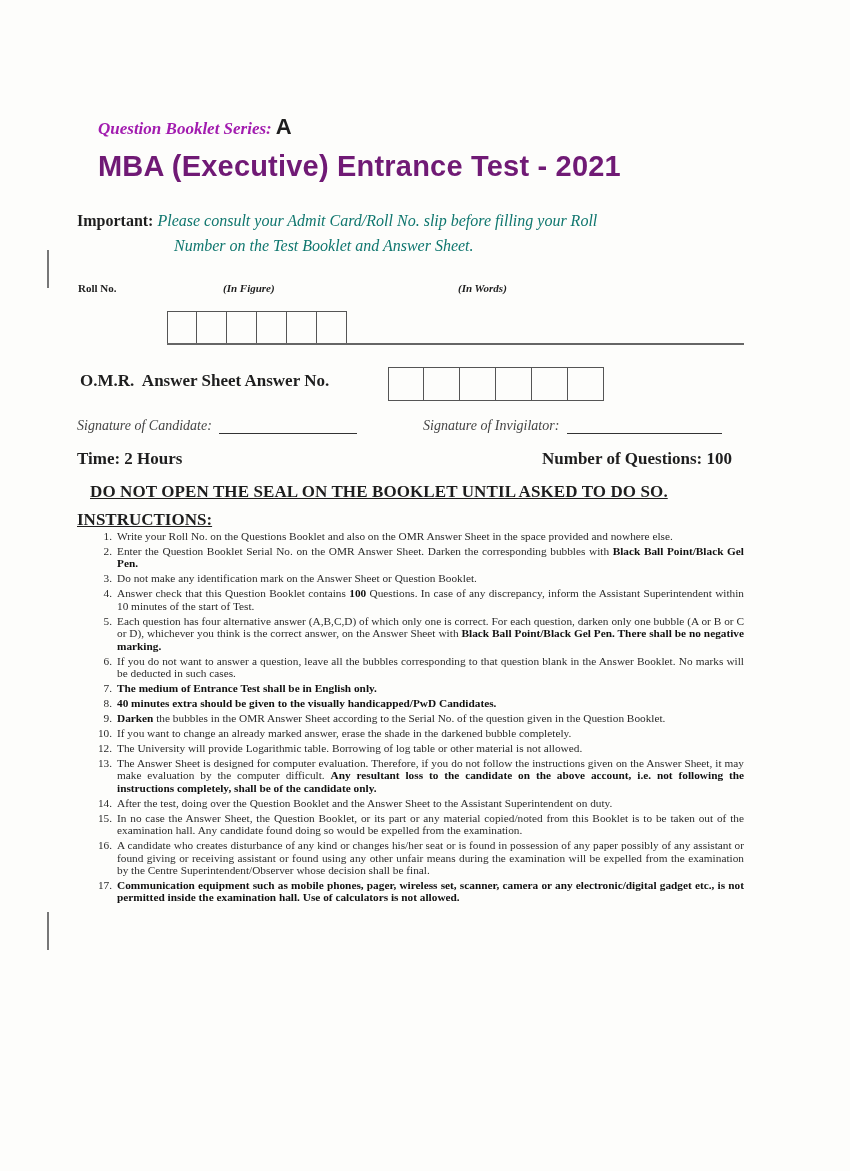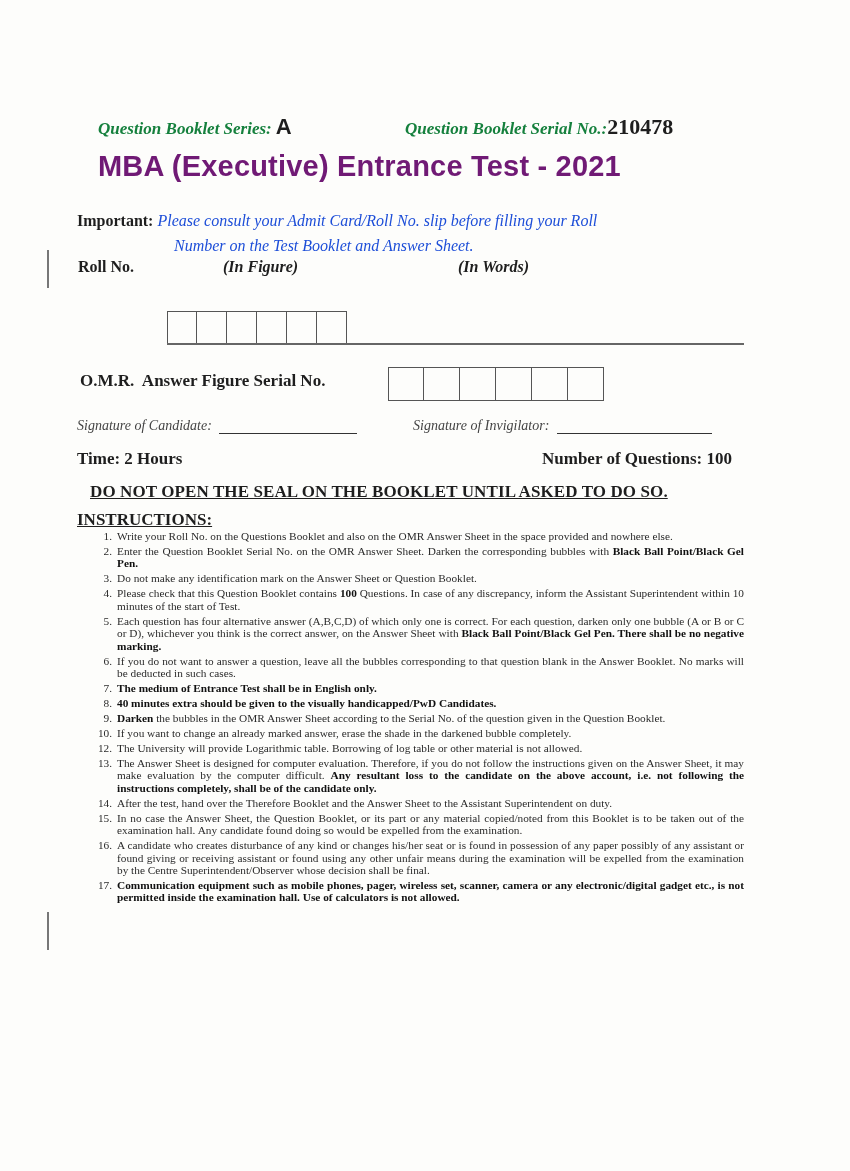--- a/index.html
+++ b/index.html
@@ -3,34 +3,34 @@
 <meta charset="utf-8">
 <style>
   html, body { margin:0; padding:0; }
   body {
     width:850px; height:1171px; position:relative; overflow:hidden;
     background:#fdfdfb;
     font-family:"Liberation Serif", serif; color:#1e1e1e;
   }
   .abs { position:absolute; }
   .series-line { top:114px; left:98px; right:110px; height:30px; }
-  .series-label { font-style:italic; font-weight:bold; font-size:17px; color:#15803d; }
+  .series-label { font-style:italic; font-weight:bold; font-size:17px; color:#a21caf; }
   .series-val { font-family:"Liberation Sans", sans-serif; font-weight:bold; font-size:22px; margin-left:4px; }
   .serial { position:absolute; left:307px; top:0; }
   .serial-val { font-weight:bold; font-size:22px; }
   .title {
     top:150px; left:98px; width:640px;
     font-family:"Liberation Sans", sans-serif; font-weight:bold; font-size:29px; color:#701a75;
     letter-spacing:0.2px;
   }
   .important { top:208px; left:77px; width:680px; font-size:16px; line-height:25px; }
   .important b { font-weight:bold; }
-  .important .msg { font-style:italic; color:#1d4ed8; }
+  .important .msg { font-style:italic; color:#0f766e; }
   .important .indent { padding-left:97px; display:block; }
-  .rollrow { top:258px; left:78px; width:680px; font-size:16px; font-weight:bold; }
+  .rollrow { top:282px; left:78px; width:680px; font-size:11px; font-weight:bold; }
   .rollrow .fig { position:absolute; left:145px; font-style:italic; }
   .rollrow .words { position:absolute; left:380px; font-style:italic; }
   .boxes { display:flex; position:absolute; }
   .boxes .box { width:30px; height:32px; border:1.3px solid #555; border-left:none; box-sizing:border-box; }
   .boxes .box:first-child { border-left:1.3px solid #555; }
   .roll-boxes { top:311px; left:167px; }
   .roll-boxes .box { height:33px; }
   .roll-line { top:343px; left:167px; width:577px; height:0; border-top:2px solid #666; }
   .omr-label { top:371px; left:80px; font-weight:bold; font-size:17px; }
   .omr-boxes { top:367px; left:388px; }
@@ -48,23 +48,20 @@
   .margin-mark { left:47px; width:2px; background:#777; }
 </style>
 </head>
 <body>
 
 <div class="abs margin-mark" style="top:250px;height:38px;"></div>
 <div class="abs margin-mark" style="top:912px;height:38px;"></div>
 
 <div class="abs series-line">
   <span class="series-label">Question Booklet Series:</span><span class="series-val">A</span>
-  <span class="serial">
-    <span class="series-label">Question Booklet Serial No.:</span><span class="serial-val">210478</span>
-  </span>
 </div>
 
 <div class="abs title">MBA (Executive) Entrance Test - 2021</div>
 
 <div class="abs important">
   <b>Important:</b>
   <span class="msg">Please consult your Admit Card/Roll No. slip before filling your Roll</span>
   <span class="msg indent">Number on the Test Booklet and Answer Sheet.</span>
 </div>
 
@@ -77,58 +74,58 @@
 <div class="boxes roll-boxes">
   <div class="box"></div>
   <div class="box"></div>
   <div class="box"></div>
   <div class="box"></div>
   <div class="box"></div>
   <div class="box"></div>
 </div>
 <div class="abs roll-line"></div>
 
-<div class="abs omr-label" style="white-space:pre;">O.M.R.  Answer Figure Serial No.</div>
+<div class="abs omr-label" style="white-space:pre;">O.M.R.  Answer Sheet Answer No.</div>
 <div class="boxes omr-boxes">
   <div class="box"></div>
   <div class="box"></div>
   <div class="box"></div>
   <div class="box"></div>
   <div class="box"></div>
   <div class="box"></div>
 </div>
 
 <div class="abs sig" style="left:77px;">
   <span>Signature of Candidate:</span>
   <span class="sig-line" style="width:138px;margin-left:4px;"></span>
 </div>
-<div class="abs sig" style="left:413px;">
+<div class="abs sig" style="left:423px;">
   <span>Signature of Invigilator:</span>
   <span class="sig-line" style="width:155px;margin-left:4px;"></span>
 </div>
 
 <div class="abs timerow">
   <span>Time: 2 Hours</span>
   <span class="right">Number of Questions: 100</span>
 </div>
 
 <div class="abs seal">DO NOT OPEN THE SEAL ON THE BOOKLET UNTIL ASKED TO DO SO.</div>
 
 <div class="abs instr-head">INSTRUCTIONS:</div>
 
 <ol class="abs list" id="instr-list">
     <li><span class="num">1.</span><span>Write your Roll No. on the Questions Booklet and also on the OMR Answer Sheet in the space provided and nowhere else.</span></li>
     <li><span class="num">2.</span><span>Enter the Question Booklet Serial No. on the OMR Answer Sheet. Darken the corresponding bubbles with </span><b>Black Ball Point/Black Gel Pen.</b></li>
     <li><span class="num">3.</span><span>Do not make any identification mark on the Answer Sheet or Question Booklet.</span></li>
-    <li><span class="num">4.</span><span>Please check that this Question Booklet contains </span><b>100</b><span> Questions. In case of any discrepancy, inform the Assistant Superintendent within 10 minutes of the start of Test.</span></li>
+    <li><span class="num">4.</span><span>Answer check that this Question Booklet contains </span><b>100</b><span> Questions. In case of any discrepancy, inform the Assistant Superintendent within 10 minutes of the start of Test.</span></li>
     <li><span class="num">5.</span><span>Each question has four alternative answer (A,B,C,D) of which only one is correct. For each question, darken only one bubble (A or B or C or D), whichever you think is the correct answer, on the Answer Sheet with </span><b>Black Ball Point/Black Gel Pen. There shall be no negative marking.</b></li>
     <li><span class="num">6.</span><span>If you do not want to answer a question, leave all the bubbles corresponding to that question blank in the Answer Booklet. No marks will be deducted in such cases.</span></li>
     <li><span class="num">7.</span><b>The medium of Entrance Test shall be in English only.</b></li>
     <li><span class="num">8.</span><b>40 minutes extra should be given to the visually handicapped/PwD Candidates.</b></li>
     <li><span class="num">9.</span><b>Darken</b><span> the bubbles in the OMR Answer Sheet according to the Serial No. of the question given in the Question Booklet.</span></li>
     <li><span class="num">10.</span><span>If you want to change an already marked answer, erase the shade in the darkened bubble completely.</span></li>
     <li><span class="num">12.</span><span>The University will provide Logarithmic table. Borrowing of log table or other material is not allowed.</span></li>
     <li><span class="num">13.</span><span>The Answer Sheet is designed for computer evaluation. Therefore, if you do not follow the instructions given on the Answer Sheet, it may make evaluation by the computer difficult. </span><b>Any resultant loss to the candidate on the above account, i.e. not following the instructions completely, shall be of the candidate only.</b></li>
-    <li><span class="num">14.</span><span>After the test, hand over the Therefore Booklet and the Answer Sheet to the Assistant Superintendent on duty.</span></li>
+    <li><span class="num">14.</span><span>After the test, doing over the Question Booklet and the Answer Sheet to the Assistant Superintendent on duty.</span></li>
     <li><span class="num">15.</span><span>In no case the Answer Sheet, the Question Booklet, or its part or any material copied/noted from this Booklet is to be taken out of the examination hall. Any candidate found doing so would be expelled from the examination.</span></li>
     <li><span class="num">16.</span><span>A candidate who creates disturbance of any kind or changes his/her seat or is found in possession of any paper possibly of any assistant or found giving or receiving assistant or found using any other unfair means during the examination will be expelled from the examination by the Centre Superintendent/Observer whose decision shall be final.</span></li>
     <li><span class="num">17.</span><b>Communication equipment such as mobile phones, pager, wireless set, scanner, camera or any electronic/digital gadget etc., is not permitted inside the examination hall. Use of calculators is not allowed.</b></li>
   </ol>
 
 </body></html>

